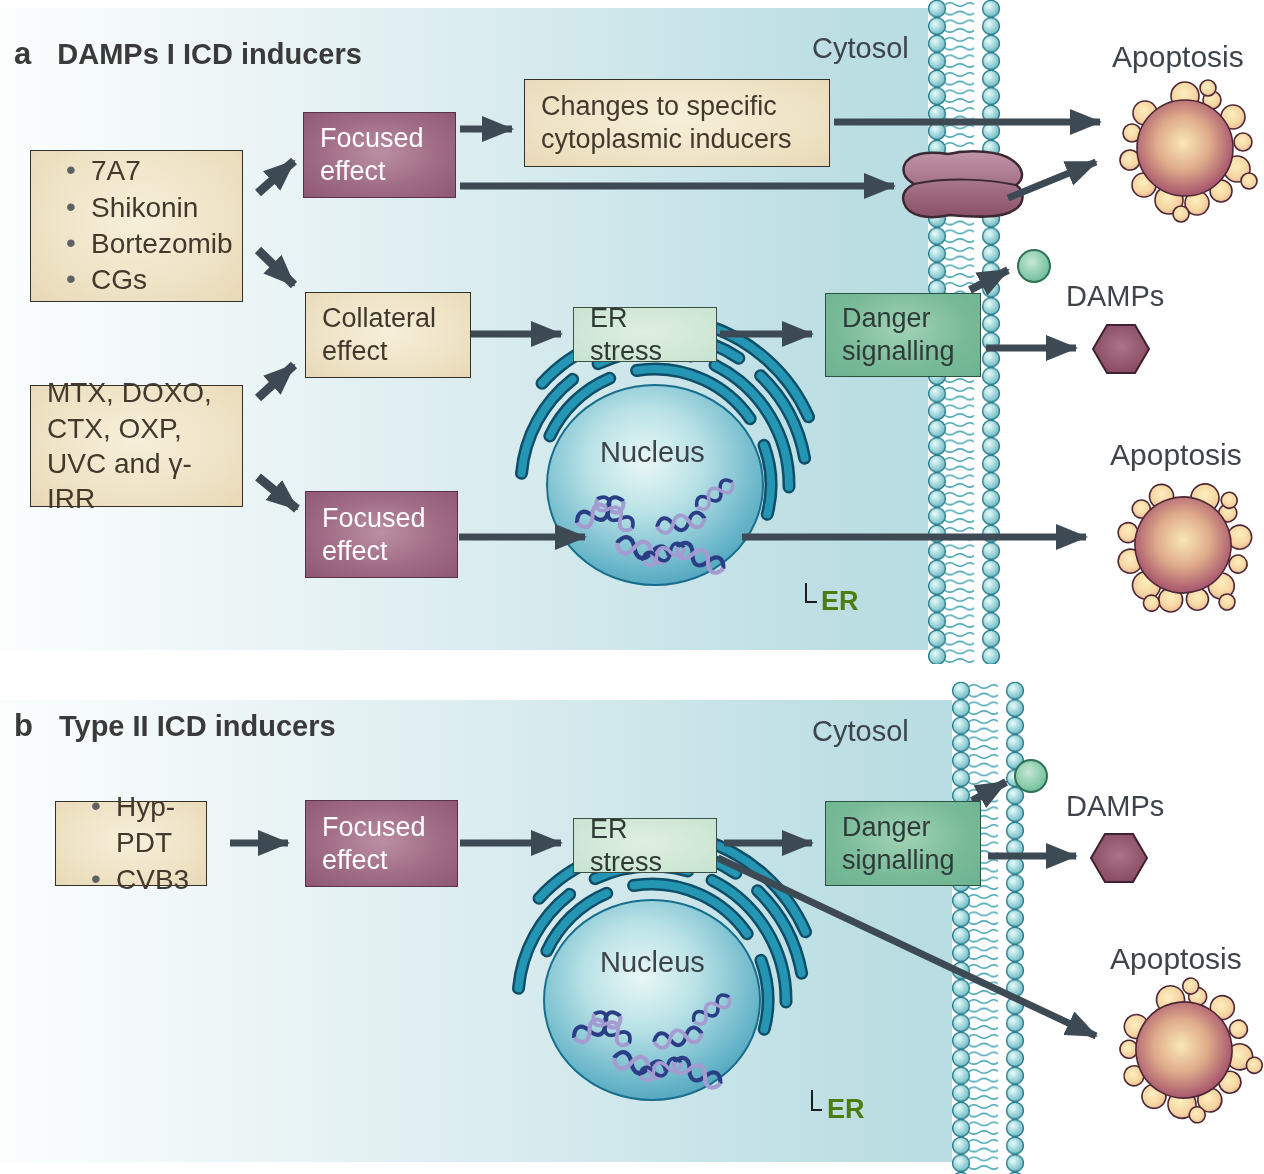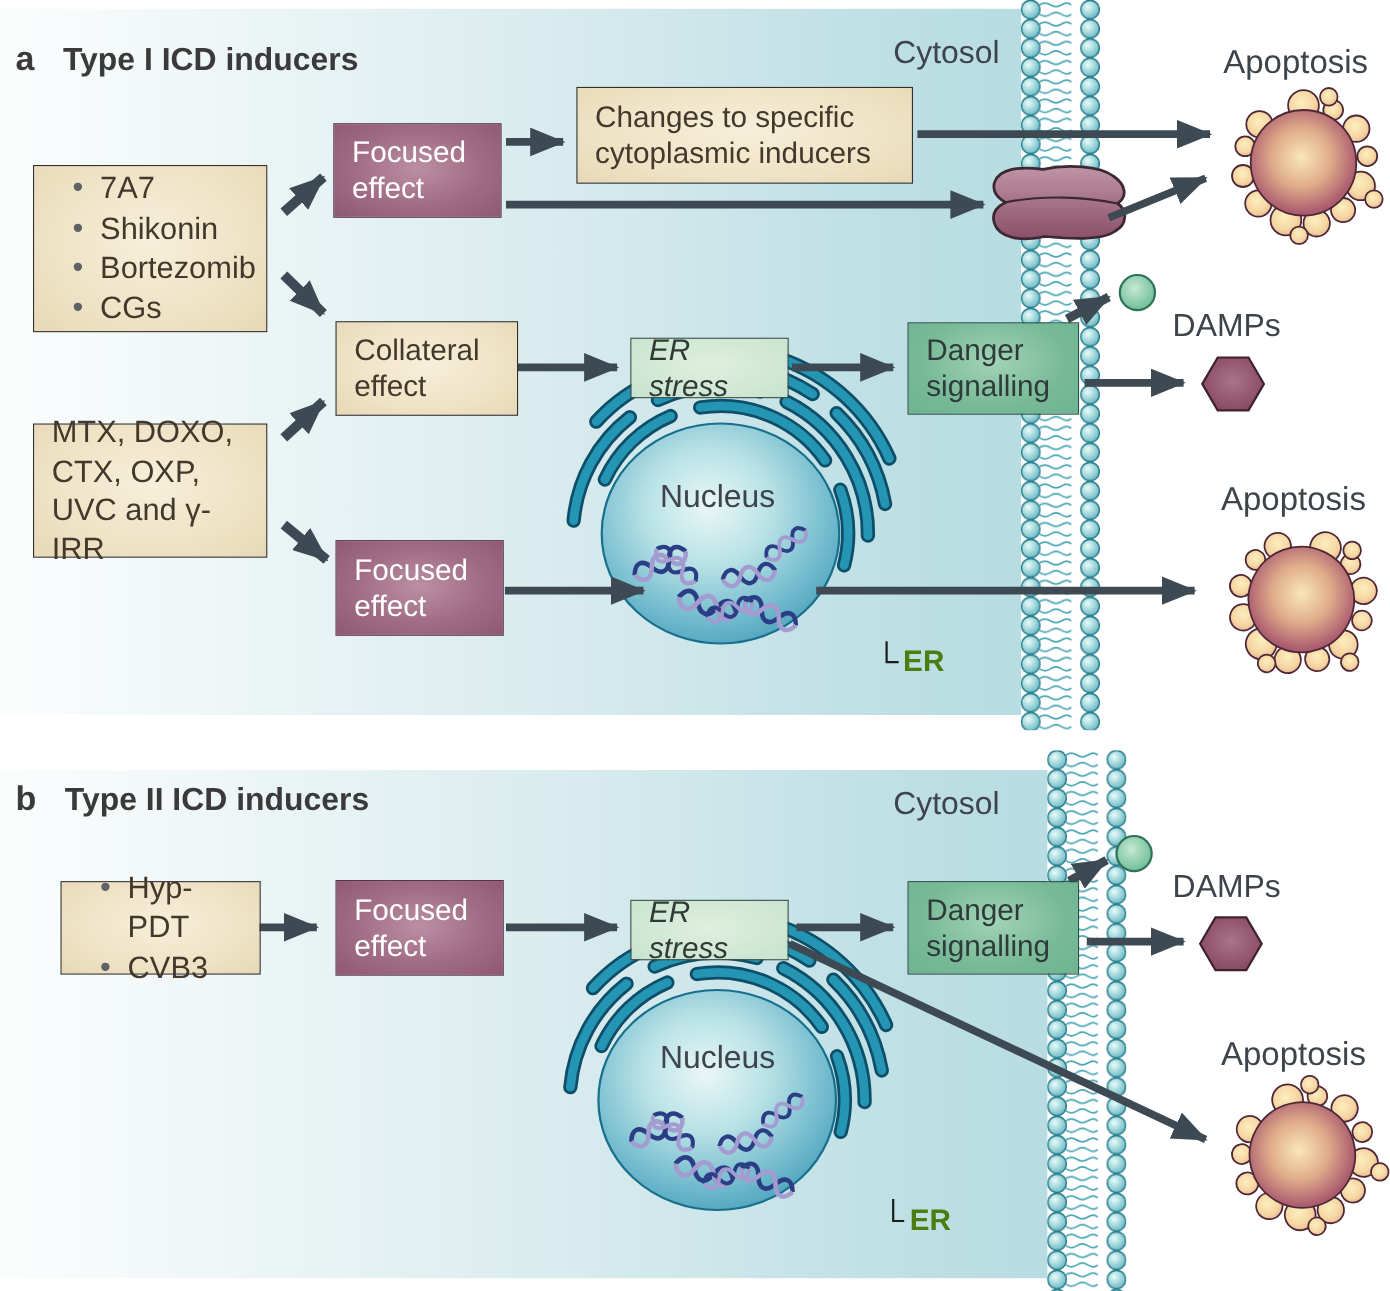--- a/index.html
+++ b/index.html
@@ -9,21 +9,21 @@
   .panel-bg{position:absolute;left:0;
      background:linear-gradient(to right,#fbfdfd 0%,#eef6f7 22%,#d8ebee 55%,#bfe0e5 85%,#b7dce1 100%);}
   .panel-title{position:absolute;font-weight:bold;font-size:29px;color:#3a3a3a;white-space:nowrap;z-index:5;}
   .panel-letter{font-size:31px;margin-right:26px;}
   .box{position:absolute;display:flex;align-items:center;box-sizing:border-box;
        border:1.6px solid #33302b;font-size:27px;line-height:1.22;z-index:5;padding:8px 16px;}
   .tan{background:radial-gradient(ellipse at 50% 45%,#f7efda 0%,#eee2c4 65%,#e7d8b6 100%);color:#42392c;}
   .maroon{background:radial-gradient(ellipse at 50% 48%,#bb8fa3 0%,#a06c85 55%,#8f5872 100%);
           border-color:#5a3148;color:#ffffff;}
   .lgreen{background:radial-gradient(ellipse at 50% 45%,#e0efdf 0%,#c6e3cf 100%);
-          border-color:#3c4f44;color:#303a34;justify-content:center;font-style:italic;}
+          border-color:#3c4f44;color:#303a34;justify-content:center;}
   .green{background:radial-gradient(ellipse at 50% 42%,#a2d3b7 0%,#78ba98 60%,#6db392 100%);
          border-color:#2c5340;color:#2e3b38;}
   .lbl{position:absolute;font-size:29px;color:#3e444b;white-space:nowrap;z-index:5;}
   .lbl-er{font-size:27px;color:#4d7c0f;font-weight:600;}
   ul.druglist{list-style:none;margin:17px;padding:0;font-size:28px;line-height:1.3;color:#42392c;}
   ul.druglist li{position:relative;padding-left:27px;}
   ul.druglist li::before{content:"•";position:absolute;left:2px;top:-1px;color:#5e6166;}
   .preline{white-space:pre-line;font-size:28px;line-height:1.26;}
 </style>
 </head>
@@ -195,21 +195,21 @@
       </g>
 
     <polygon points="1093,349 1107,325 1135,325 1149,349 1135,373 1107,373" fill="url(#hexGrad)" stroke="#3e2230" stroke-width="2"></polygon>
     <polygon points="1091,858 1105,834 1133,834 1147,858 1133,882 1105,882" fill="url(#hexGrad)" stroke="#3e2230" stroke-width="2"></polygon>
 
     <circle cx="1034" cy="266" r="16" fill="url(#dampGrad)" stroke="#2f7257" stroke-width="2"></circle>
     <circle cx="1031" cy="776" r="16" fill="url(#dampGrad)" stroke="#2f7257" stroke-width="2"></circle>
   </svg>
 
   <div class="panel-title" style="left:14px;top:36px;">
-    <span class="panel-letter">a</span><span>Type I ICD inducers</span>
+    <span class="panel-letter">a</span><span>DAMPs I ICD inducers</span>
   </div>
   <div class="lbl" style="left:812px;top:32px;">Cytosol</div>
   <div class="lbl" style="left:1112px;top:40px;font-size:30px;">Apoptosis</div>
 
   <div class="box tan" style="left:30px;top:150px;width:213px;height:152px;">
     <ul class="druglist">
       <li>7A7</li>
       <li>Shikonin</li>
       <li>Bortezomib</li>
       <li>CGs</li>
@@ -232,21 +232,21 @@
   <div class="lbl" style="left:1066px;top:280px;">DAMPs</div>
   <div class="lbl" style="left:1110px;top:438px;font-size:30px;">Apoptosis</div>
   <div class="lbl" style="left:600px;top:436px;">Nucleus</div>
   <div class="lbl lbl-er" style="left:821px;top:586px;">ER</div>
 
   <div class="panel-title" style="left:14px;top:708px;">
     <span class="panel-letter">b</span><span>Type II ICD inducers</span>
   </div>
   <div class="lbl" style="left:812px;top:715px;">Cytosol</div>
 
-  <div class="box tan" style="left:55px;top:801px;width:182px;height:85px;">
+  <div class="box tan" style="left:55px;top:801px;width:152px;height:85px;">
     <ul class="druglist">
       <li>Hyp-PDT</li>
       <li>CVB3</li>
     </ul>
   </div>
   <div class="box maroon" style="left:305px;top:800px;width:153px;height:87px;">Focused effect</div>
   <div class="box lgreen" style="left:573px;top:818px;width:144px;height:55px;">ER stress</div>
   <div class="box green" style="left:825px;top:801px;width:156px;height:85px;">Danger signalling</div>
 
   <div class="lbl" style="left:1066px;top:790px;">DAMPs</div>

